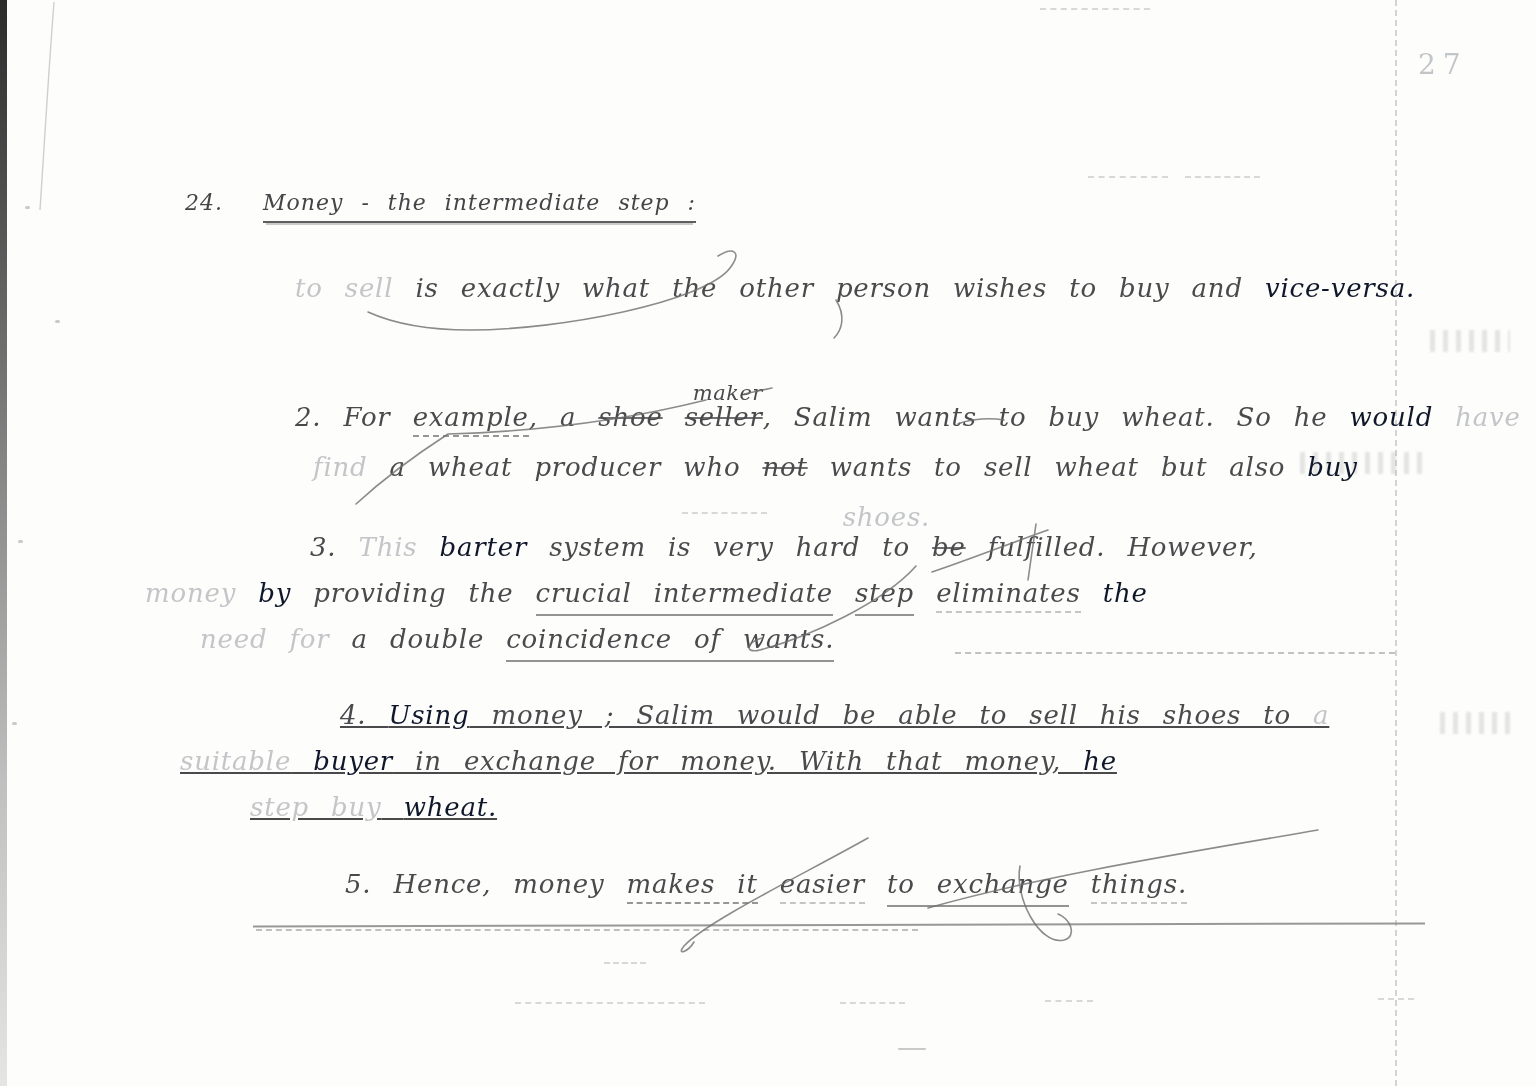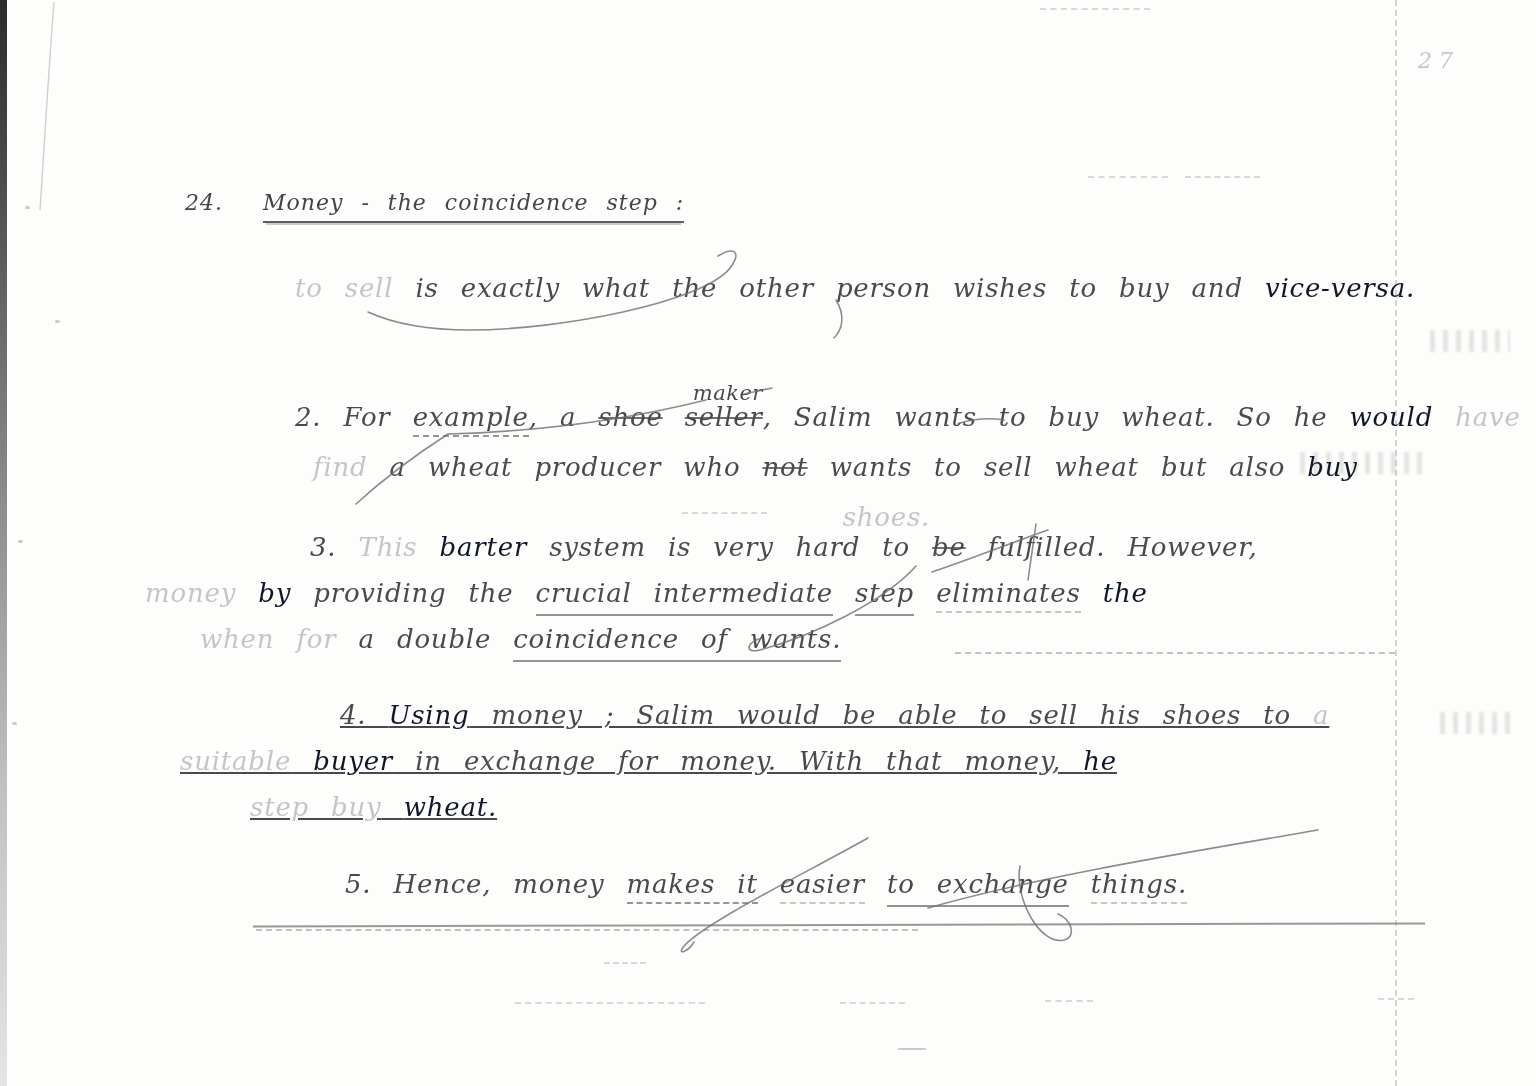--- a/index.html
+++ b/index.html
@@ -13,21 +13,21 @@
     position:absolute;left:0;top:0;width:7px;height:1086px;
     background:linear-gradient(to bottom,#141414 0%,#3c3c3c 18%,#7d7d7d 45%,#b9b9b9 72%,#e2e2e2 100%);
     opacity:.9;
   }
   .margin-vline{
     position:absolute;left:1395px;top:0;height:1086px;width:0;
     border-left:2px dashed #cdcdcd;opacity:.85;
   }
   .page-number{
     position:absolute;left:1418px;top:48px;
-    font-size:22px;color:#c3c6c9;letter-spacing:7px;font-style:italic;
+    font-size:28px;color:#c3c6c9;letter-spacing:7px;
   }
   .dash{position:absolute;height:0;border-top:2px dashed #d8d8d8;}
   .dash.darker{border-top-color:#c2c2c2;}
   .rule-main{
     position:absolute;left:253px;top:924px;width:1172px;height:2px;
     background:#868686;transform:rotate(-0.15deg);opacity:.85;
   }
   .rule-sub{
     position:absolute;left:256px;top:929px;width:662px;height:0;
     border-top:2px dashed #b2b2b2;opacity:.8;
@@ -107,36 +107,36 @@
 <div class="smudge" style="left:1440px;top:712px;width:70px;"></div>
 <div class="smudge" style="left:1430px;top:330px;width:80px;"></div>
 <div class="speck" style="left:25px;top:206px;"></div>
 <div class="speck" style="left:55px;top:320px;"></div>
 <div class="speck" style="left:18px;top:540px;"></div>
 <div class="speck" style="left:12px;top:722px;"></div>
 <div class="speck" style="left:898px;top:1048px;width:28px;height:2px;"></div>
 
 <div class="header">
   <span class="num">24.</span>
-  <span class="title">Money - the coincidence step :</span>
+  <span class="title">Money - the intermediate step :</span>
 </div>
 
 <div>
   <div class="note" id="note1">
       <div class="line"><span class="faded">to sell</span><span class=""> is exactly what the other person wishes to buy and </span><span class="semi">vice-versa.</span></div>
     </div>
   <div class="note" id="note2">
       <div class="line"><span class="">2. </span><span class="">For </span><span class="uds">example</span><span class="">, a </span><span class="strike">shoe</span><span class=""> </span><span class="strike hasAbove">seller<span class="above">maker</span></span><span class="">, Salim wants to buy wheat. So he </span><span class="semi">would</span><span class=""> </span><span class="faded">have</span></div>
       <div class="line"><span class="faded">find</span><span class=""> a wheat producer who </span><span class="strike">not</span><span class=""> wants to sell wheat but also </span><span class="semi">buy</span></div>
       <div class="line"><span class="faded">shoes.</span></div>
     </div>
   <div class="note" id="note3">
       <div class="line"><span class="">3. </span><span class="faded">This</span><span class=""> </span><span class="semi">barter</span><span class=""> system is very hard to </span><span class="strike">be</span><span class=""> fulfilled. However,</span></div>
       <div class="line"><span class="faded">money</span><span class=""> </span><span class="semi">by</span><span class=""> providing the </span><span class="u">crucial intermediate</span><span class="">  </span><span class="u">step</span><span class=""> </span><span class="ud">eliminates</span><span class=""> </span><span class="semi">the</span></div>
-      <div class="line"><span class="faded">when for</span><span class=""> a double </span><span class="u">coincidence of wants.</span></div>
+      <div class="line"><span class="faded">need for</span><span class=""> a double </span><span class="u">coincidence of wants.</span></div>
     </div>
   <div class="note" id="note4">
       <div class="line"><span class="">4. </span><span class="semi">Using</span><span class=""> money ; Salim would be able to sell his shoes to </span><span class="faded">a</span></div>
       <div class="line"><span class="faded">suitable</span><span class=""> </span><span class="semi">buyer</span><span class=""> in exchange for money. With that money, </span><span class="semi">he</span></div>
       <div class="line"><span class="faded">step buy</span><span class=""> </span><span class="semi">wheat.</span></div>
     </div>
   <div class="note" id="note5">
       <div class="line"><span class="">5. </span><span class="">Hence, money </span><span class="uds">makes it</span><span class=""> </span><span class="ud">easier</span><span class=""> </span><span class="u">to exchange</span><span class=""> </span><span class="ud">things.</span></div>
     </div>
 </div>

